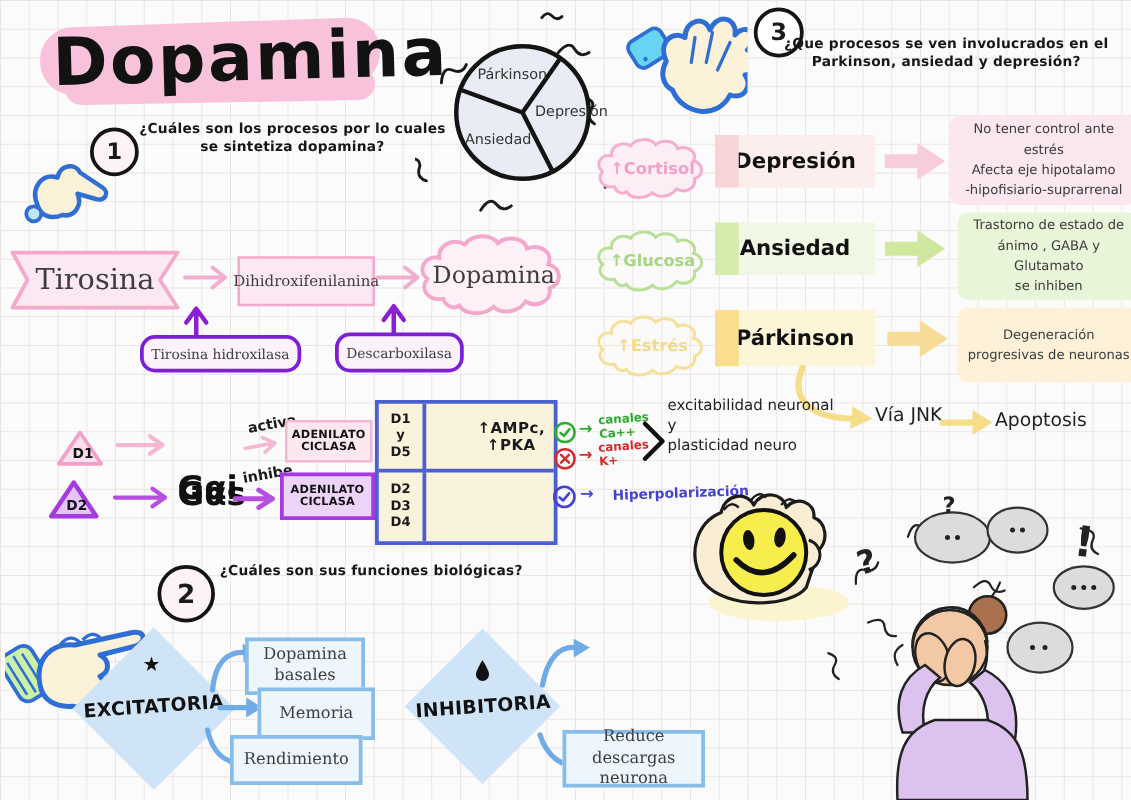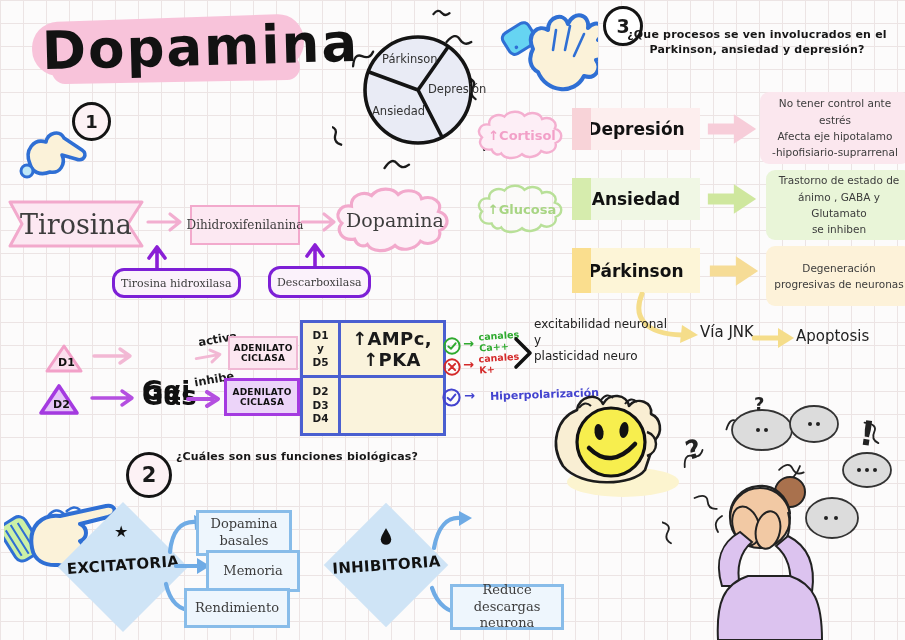--- a/index.html
+++ b/index.html
@@ -26,21 +26,21 @@
   .note{border-radius:9px;font-size:10.5px;line-height:1.55;color:#3c3c3c;text-align:center;display:flex;align-items:center;justify-content:center;padding:4px 6px;}
   .enzyme{border:3.5px solid #7d1fd6;border-radius:12px;background:#fbf2fb;font-family:"DejaVu Serif",serif;font-size:11px;color:#3d3d3d;display:flex;align-items:center;justify-content:center;padding:1px 6px;}
   .adeny{font-size:9px;font-weight:900;line-height:1.15;text-align:center;display:flex;align-items:center;justify-content:center;letter-spacing:.2px;color:#111;}
   .gprot{font-size:26px;font-weight:800;color:#111;}
   .tri-label{font-size:11px;font-weight:900;color:#111;}
   .rtable{border:3.5px solid #4a5fd0;background:#faf3dc;display:grid;grid-template-columns:38px 1fr;grid-template-rows:1fr 1fr;}
   .rtable .cell{display:flex;align-items:center;justify-content:center;text-align:center;}
   .rtable .c-div{border-right:3px solid #4a5fd0;}
   .rtable .r-div{border-bottom:3px solid #4a5fd0;}
   .rec{font-size:10.5px;font-weight:800;line-height:1.3;}
-  .effect{font-size:18px;font-weight:900;letter-spacing:.4px;}
+  .effect{font-size:12px;font-weight:900;letter-spacing:.4px;padding-left:34px;}
   .fn-box{border:3px solid #88bce9;background:#eef6fd;font-family:"DejaVu Serif",serif;color:#3d3d3d;font-size:13px;text-align:center;line-height:1.3;display:flex;align-items:center;justify-content:center;}
   .diamond{background:#cfe4f6;transform:rotate(45deg);}
   .dia-label{font-size:15px;font-weight:900;letter-spacing:.3px;color:#111;transform:rotate(-4deg);text-align:center;}
   .hwsmall{font-size:12px;color:#222;line-height:1.35;}
   .chan{font-size:9.5px;font-weight:700;line-height:1.15;}
   .arrow-glyph{font-weight:700;}
 </style>
 </head>
 <body>
 
@@ -75,30 +75,31 @@
       <circle cx="-8" cy="6" r="1.8" fill="#2f6fd4"></circle>
     </g>
     <path d="M35,45 C28,30 40,20 50,26 C50,12 66,8 70,20 C76,6 92,10 90,24 C98,14 112,22 100,36 C112,40 110,54 98,56 C104,64 98,76 86,72 C76,92 48,88 40,68 C32,64 30,54 35,45 Z" fill="#fbf2d9" stroke="#2f6fd4" stroke-width="4" stroke-linejoin="round"></path>
     <path d="M58,26 L55,46 M72,22 L67,46 M86,30 L76,52" stroke="#2f6fd4" stroke-width="2.6" fill="none" stroke-linecap="round"></path>
   </svg>
 
   <div class="abs qcircle center" style="left:603px;top:6px;width:34px;height:34px;font-size:19px;background:#fff;">3</div>
   <div class="abs qtext" style="left:612px;top:28px;width:290px;">¿Que procesos se ven involucrados en el Parkinson, ansiedad y depresión?</div>
 
   <div class="abs qcircle center" style="left:72px;top:102px;width:33px;height:33px;font-size:18px;">1</div>
+  <div class="abs qtext" style="left:108px;top:96px;width:252px;">¿Cuáles son los procesos por lo cuales se sintetiza dopamina?</div>
   <svg class="abs" style="left:14px;top:124px;" width="78" height="66" viewBox="0 0 78 66">
     <path d="M16,40 C10,26 20,14 32,18 C34,8 46,6 50,14 L68,26 C74,30 70,38 62,35 L48,31 C52,40 46,50 36,48 C26,52 18,48 16,40 Z" fill="#fbf2d9" stroke="#2f6fd4" stroke-width="3.6" stroke-linejoin="round"></path>
     <circle cx="13" cy="47" r="6" fill="#bfe8f7" stroke="#2f6fd4" stroke-width="3"></circle>
   </svg>
 
   <div class="abs" style="left:8px;top:198px;width:136px;height:52px;">
     <svg width="136" height="52" viewBox="0 0 136 52" style="position:absolute;left:0;top:0;">
       <polygon points="2,4 134,4 120,26 134,48 2,48 14,26" fill="#fce8f2" stroke="#f2a9cc" stroke-width="3" stroke-linejoin="round"></polygon>
     </svg>
-    <div class="center serif" style="position:absolute;inset:0;font-size:27px;">Tirosina</div>
+    <div class="center serif" style="position:absolute;inset:0;font-size:23px;">Tirosina</div>
   </div>
   <svg class="abs" style="left:146px;top:210px;" width="42" height="24" viewBox="0 0 42 24">
     <path d="M2,12 H30 M24,4 L34,12 L24,20" fill="none" stroke="#f2aed0" stroke-width="3.2" stroke-linecap="round" stroke-linejoin="round"></path>
   </svg>
   <div class="abs center serif" style="left:190px;top:205px;width:106px;height:36px;background:#fce8f2;border:2.5px solid #f2a9cc;font-size:12px;">Dihidroxifenilanina</div>
   <svg class="abs" style="left:300px;top:210px;" width="42" height="24" viewBox="0 0 42 24">
     <path d="M2,12 H30 M24,4 L34,12 L24,20" fill="none" stroke="#f2aed0" stroke-width="3.2" stroke-linecap="round" stroke-linejoin="round"></path>
   </svg>
   <div class="abs" style="left:330px;top:186px;width:130px;height:68px;">
     <svg width="130" height="68" viewBox="0 0 120 64" style="position:absolute;left:0;top:0;">
@@ -119,20 +120,26 @@
     <svg width="96" height="58" viewBox="0 0 120 64" style="position:absolute;inset:0;">
       <path d="M22,50 C10,52 4,42 10,35 C2,28 8,17 19,19 C18,9 30,4 38,9 C44,1 58,1 63,8 C70,2 83,4 85,12 C96,8 105,16 101,24 C111,27 112,38 102,42 C104,52 92,57 84,52 C79,60 66,62 60,56 C52,63 38,62 34,55 C30,58 24,56 22,50 Z" fill="#f4faed1a" stroke="#b8e098" stroke-width="3"></path>
     </svg>
     <div class="center cloud-label" style="position:absolute;inset:0;color:#a8d584;">↑Glucosa</div>
   </div>
   <div class="abs" style="left:474px;top:106px;width:96px;height:58px;">
     <svg width="96" height="58" viewBox="0 0 120 64" style="position:absolute;inset:0;">
       <path d="M22,50 C10,52 4,42 10,35 C2,28 8,17 19,19 C18,9 30,4 38,9 C44,1 58,1 63,8 C70,2 83,4 85,12 C96,8 105,16 101,24 C111,27 112,38 102,42 C104,52 92,57 84,52 C79,60 66,62 60,56 C52,63 38,62 34,55 C30,58 24,56 22,50 Z" fill="#fdeef6" stroke="#f4afd0" stroke-width="3"></path>
     </svg>
     <div class="center cloud-label" style="position:absolute;inset:0;color:#f2a0c8;">↑Cortisol</div>
+  </div>
+  <div class="abs" style="left:474px;top:248px;width:96px;height:58px;">
+    <svg width="96" height="58" viewBox="0 0 120 64" style="position:absolute;inset:0;">
+      <path d="M22,50 C10,52 4,42 10,35 C2,28 8,17 19,19 C18,9 30,4 38,9 C44,1 58,1 63,8 C70,2 83,4 85,12 C96,8 105,16 101,24 C111,27 112,38 102,42 C104,52 92,57 84,52 C79,60 66,62 60,56 C52,63 38,62 34,55 C30,58 24,56 22,50 Z" fill="#fdf8e41a" stroke="#f5e09a" stroke-width="3"></path>
+    </svg>
+    <div class="center cloud-label" style="position:absolute;inset:0;color:#f0da8c;">↑Estrés</div>
   </div>
 
   <div class="abs disorder-box" style="left:572px;top:108px;width:128px;height:42px;background:#fdeeee;">
     <div class="strip" style="background:#f8d3d8;"></div>
     <span>Depresión</span>
   </div>
   <svg class="abs" style="left:706px;top:112px;" width="52" height="34" viewBox="0 0 56 36">
     <path d="M2,12 L30,12 L30,2 L54,18 L30,34 L30,24 L2,24 Z" fill="#f7cdd9"></path>
   </svg>
   <div class="abs note preline" style="left:760px;top:92px;width:138px;height:64px;background:#fbe7ee;">No tener control ante estrés

